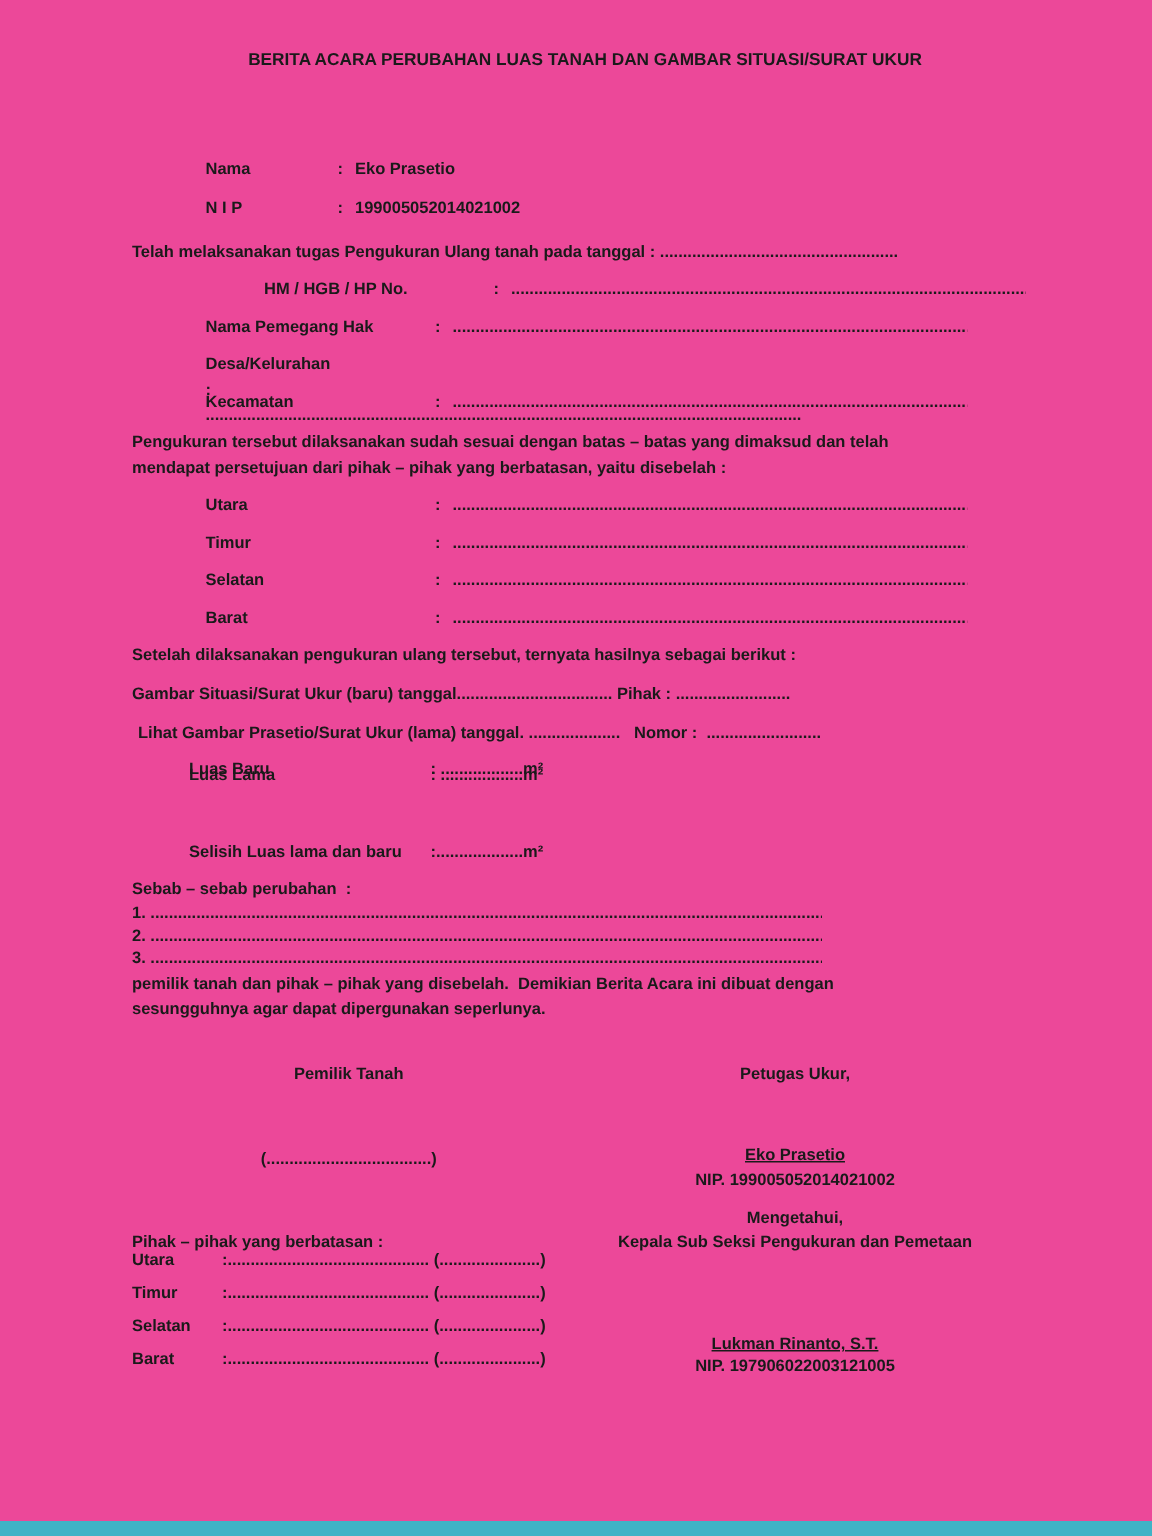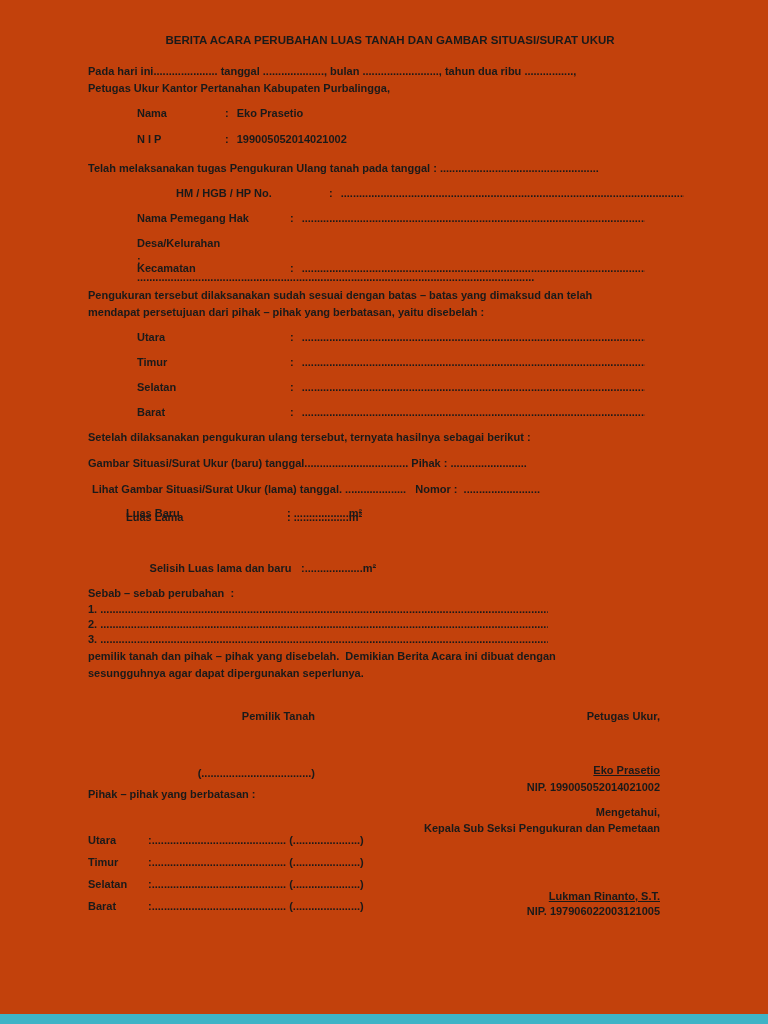--- a/index.html
+++ b/index.html
@@ -1,52 +1,48 @@
 <!DOCTYPE html>
 <html><head>
 <meta charset="utf-8">
 <style>
   html,body { margin:0; padding:0; background:#ffffff; }
   .page {
     position:relative;
     width:768px; height:1024px;
-    background:#c2410c;
+    background:#ec4899;
     overflow:hidden;
     font-family:"Liberation Sans", sans-serif;
     font-weight:700;
     font-size:11px;
     color:#1a1a1a;
   }
   .line { position:absolute; white-space:pre; line-height:17px; }
   .flexrow { position:absolute; display:flex; white-space:pre; line-height:17px; overflow:hidden; }
   .lbl { flex:0 0 auto; }
   .sep { flex:0 0 auto; margin-right:8px; }
   .dots { flex:1 1 auto; overflow:hidden; }
   .title {
     position:absolute; top:32px; left:0; width:768px;
     text-align:center; padding-left:12px; box-sizing:border-box;
     font-size:11.5px; white-space:pre; line-height:17px;
   }
   .para { position:absolute; line-height:17px; }
   .para div { white-space:pre; }
-  .center { text-align:right; }
+  .center { text-align:center; }
   .u { text-decoration:underline; }
   .footer-bar { position:absolute; left:0; bottom:0; width:768px; height:10px; }
 </style>
 </head>
 <body>
 
 <div class="page">
 
   <div class="title">BERITA ACARA PERUBAHAN LUAS TANAH DAN GAMBAR SITUASI/SURAT UKUR</div>
 
-  <div class="para" style="top:63px; left:88px; width:620px;">
-    <div>Pada hari ini..................... tanggal ...................., bulan ........................., tahun dua ribu ................,</div>
-    <div>Petugas Ukur Kantor Pertanahan Kabupaten Purbalingga,</div>
-  </div>
 
   <div class="flexrow" style="top:105px; left:137px; width:420px;">
     <span class="lbl" style="width:88px">Nama</span>
     <span class="sep">:</span>
     <span>Eko Prasetio</span>
   </div>
   <div class="flexrow" style="top:131px; left:137px; width:420px;">
     <span class="lbl" style="width:88px">N I P</span>
     <span class="sep">:</span>
     <span>199005052014021002</span>
@@ -96,31 +92,31 @@
     <span class="dots">..................................................................................................................................</span>
   </div>
   <div class="flexrow" style="top:404px; left:137px; width:508px;">
     <span class="lbl" style="width:153px">Barat</span>
     <span class="sep">:</span>
     <span class="dots">..................................................................................................................................</span>
   </div>
 
   <div class="line" style="top:429px; left:88px;">Setelah dilaksanakan pengukuran ulang tersebut, ternyata hasilnya sebagai berikut :</div>
   <div class="line" style="top:455px; left:88px;">Gambar Situasi/Surat Ukur (baru) tanggal.................................. Pihak : .........................</div>
-  <div class="line" style="top:481px; left:92px;">Lihat Gambar Situasi/Surat Ukur (lama) tanggal. ....................   Nomor :  .........................</div>
+  <div class="line" style="top:481px; left:92px;">Lihat Gambar Prasetio/Surat Ukur (lama) tanggal. ....................   Nomor :  .........................</div>
 
   <div class="flexrow" style="top:509px; left:126px; width:360px;">
     <span class="lbl" style="width:161px">Luas Lama</span>
     <span>: ..................m²</span>
   </div>
   <div class="flexrow" style="top:505px; left:126px; width:360px;">
     <span class="lbl" style="width:161px">Luas Baru</span>
     <span>: ..................m²</span>
   </div>
-  <div class="flexrow" style="top:560px; left:140px; width:360px;text-align:center;">
+  <div class="flexrow" style="top:560px; left:126px; width:360px;">
     <span class="lbl" style="width:161px">Selisih Luas lama dan baru</span>
     <span>:...................m²</span>
   </div>
 
   <div class="line" style="top:585px; left:88px;">Sebab – sebab perubahan  :</div>
   <div class="line" style="top:602px; left:88px; width:460px; overflow:hidden; line-height:15px;">1. ......................................................................................................................................................................</div>
   <div class="line" style="top:617px; left:88px; width:460px; overflow:hidden; line-height:15px;">2. ......................................................................................................................................................................</div>
   <div class="line" style="top:632px; left:88px; width:460px; overflow:hidden; line-height:15px;">3. ......................................................................................................................................................................</div>
 
   <div class="para" style="top:648px; left:88px; width:630px;">
@@ -131,21 +127,21 @@
   <div class="line center" style="top:708px; left:150px; width:165px;">Pemilik Tanah</div>
   <div class="line center" style="top:708px; left:400px; width:260px;">Petugas Ukur,</div>
 
   <div class="line center" style="top:765px; left:150px; width:165px;">(....................................)</div>
 
   <div class="para center" style="top:762px; left:400px; width:260px;">
     <div class="u">Eko Prasetio</div>
     <div>NIP. 199005052014021002</div>
   </div>
 
-  <div class="line" style="top:786px; left:88px;">Pihak – pihak yang berbatasan :</div>
+  <div class="line" style="top:820px; left:88px;">Pihak – pihak yang berbatasan :</div>
 
   <div class="para center" style="top:804px; left:400px; width:260px; line-height:16px;">
     <div>Mengetahui,</div>
     <div>Kepala Sub Seksi Pengukuran dan Pemetaan</div>
   </div>
 
   <div class="flexrow" style="top:832px; left:88px; width:300px;">
     <span class="lbl" style="width:60px">Utara</span>
     <span>:............................................ (......................)</span>
   </div>

